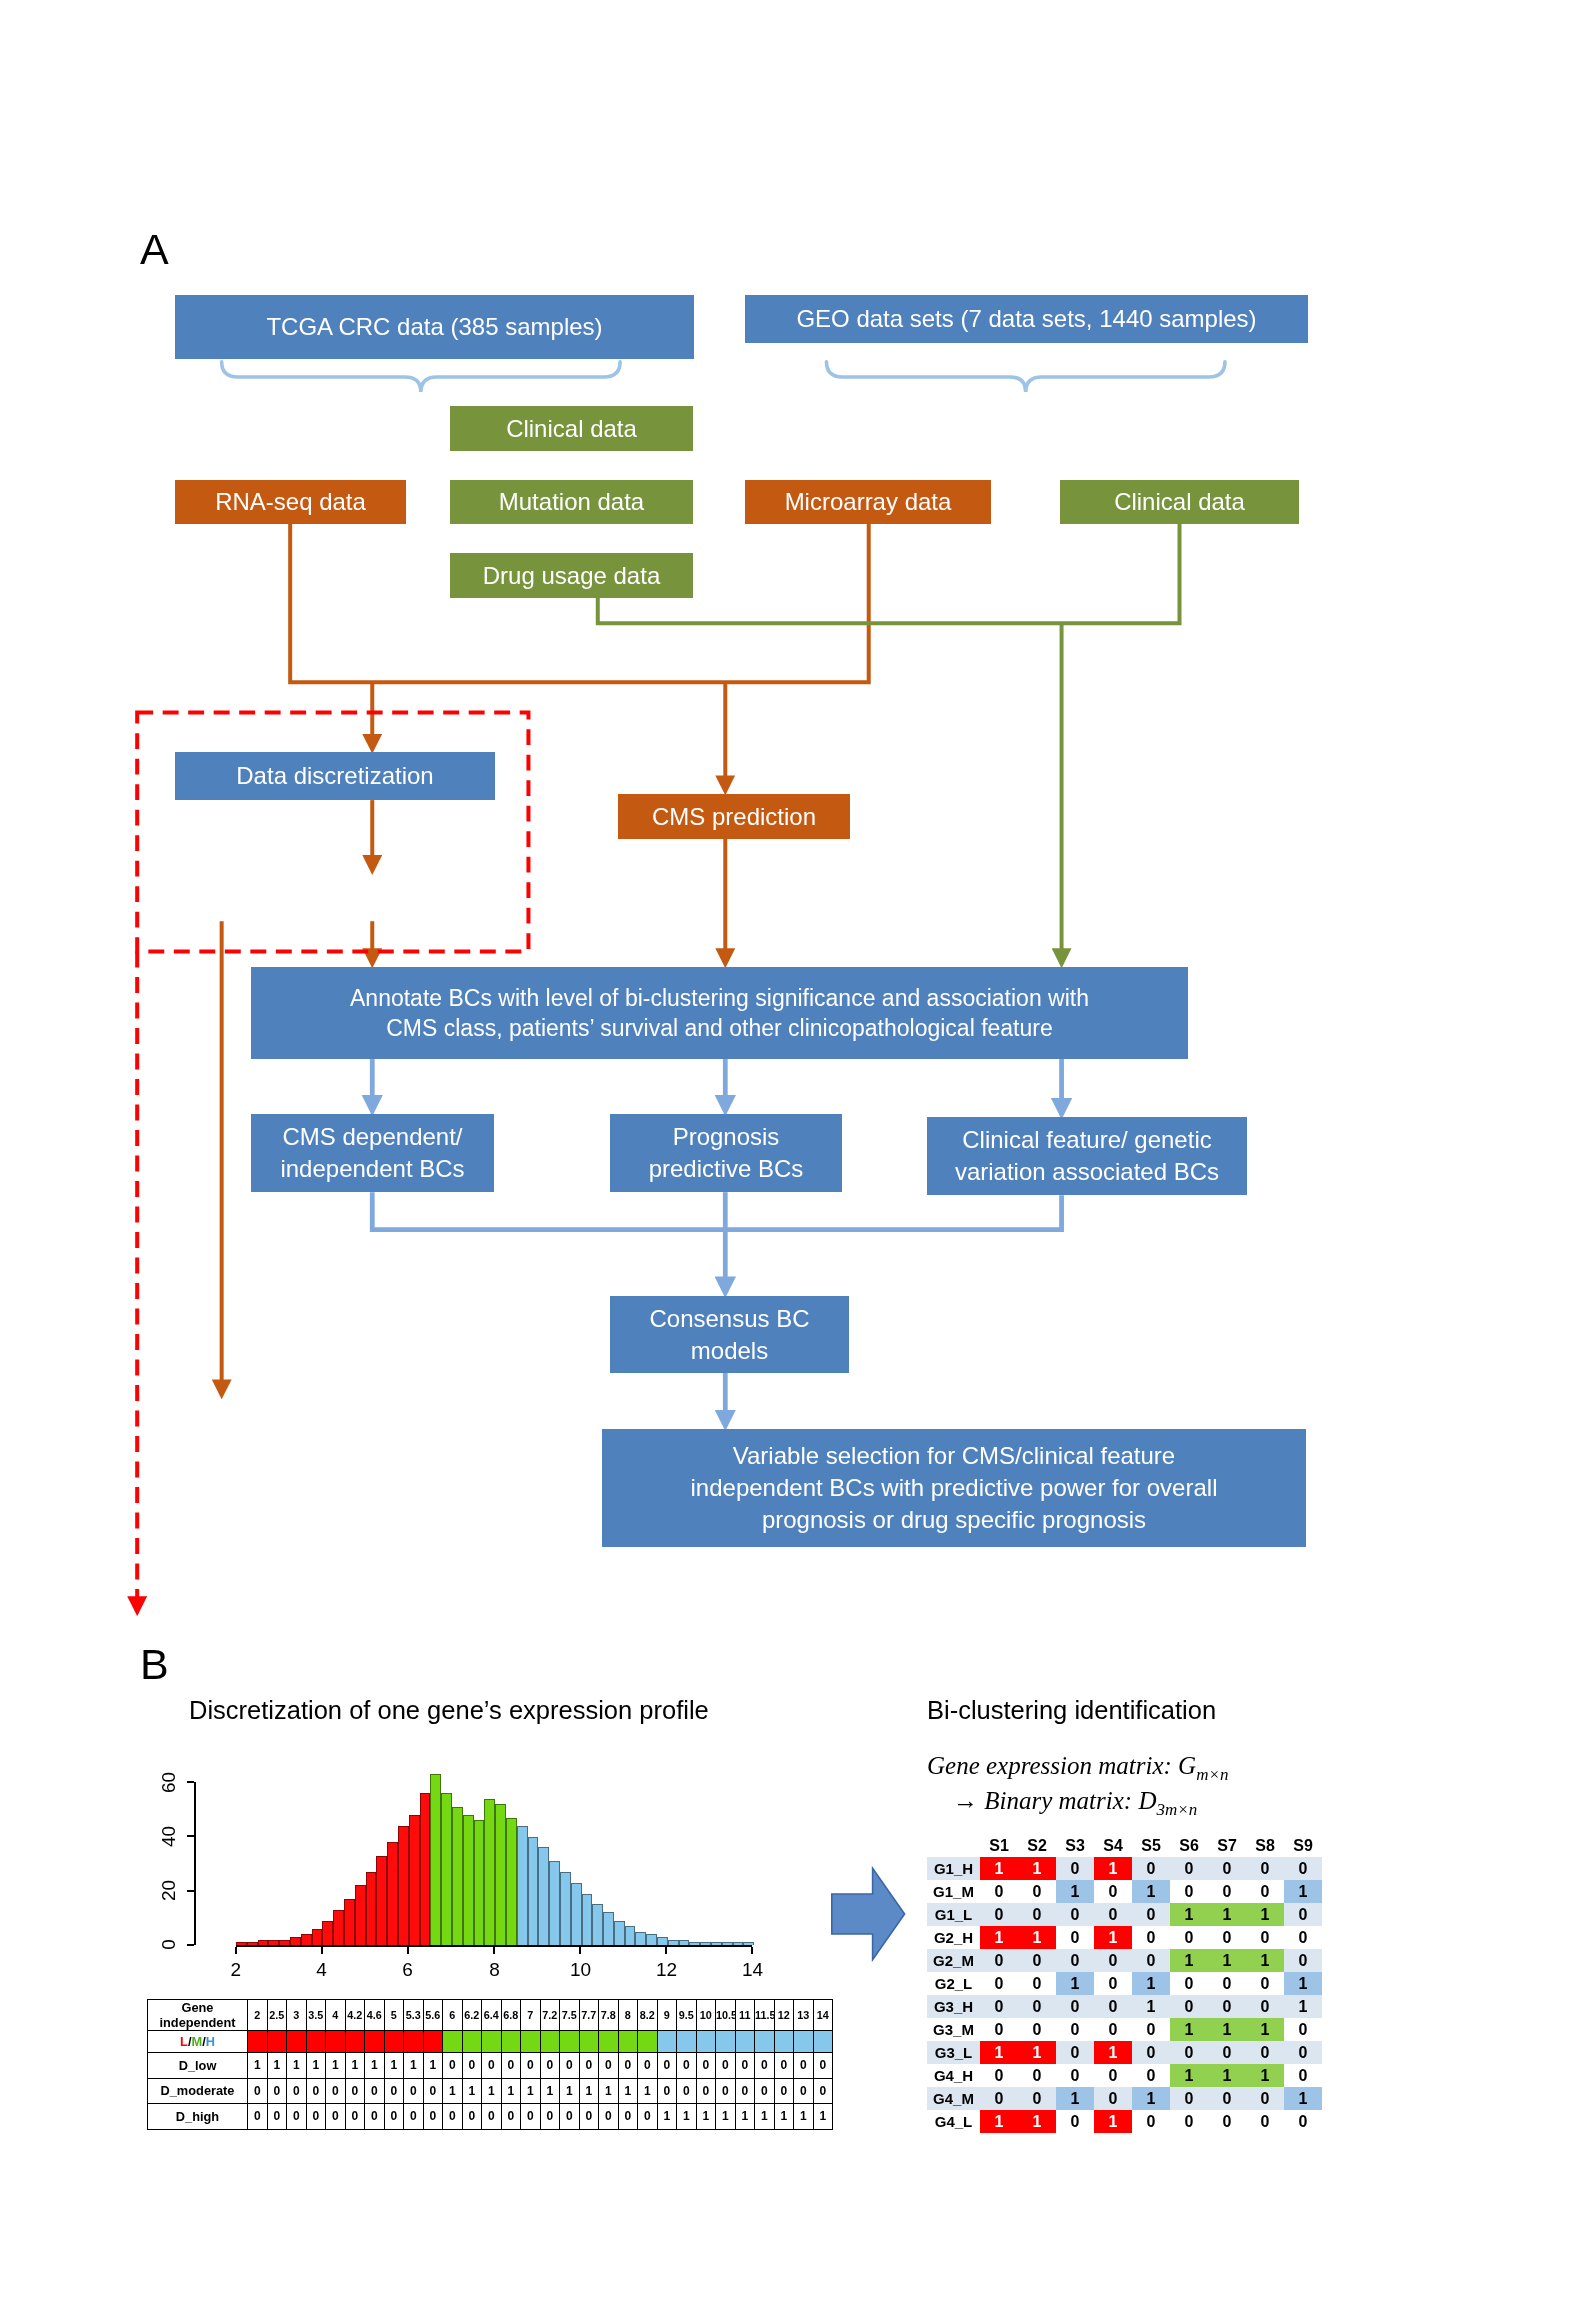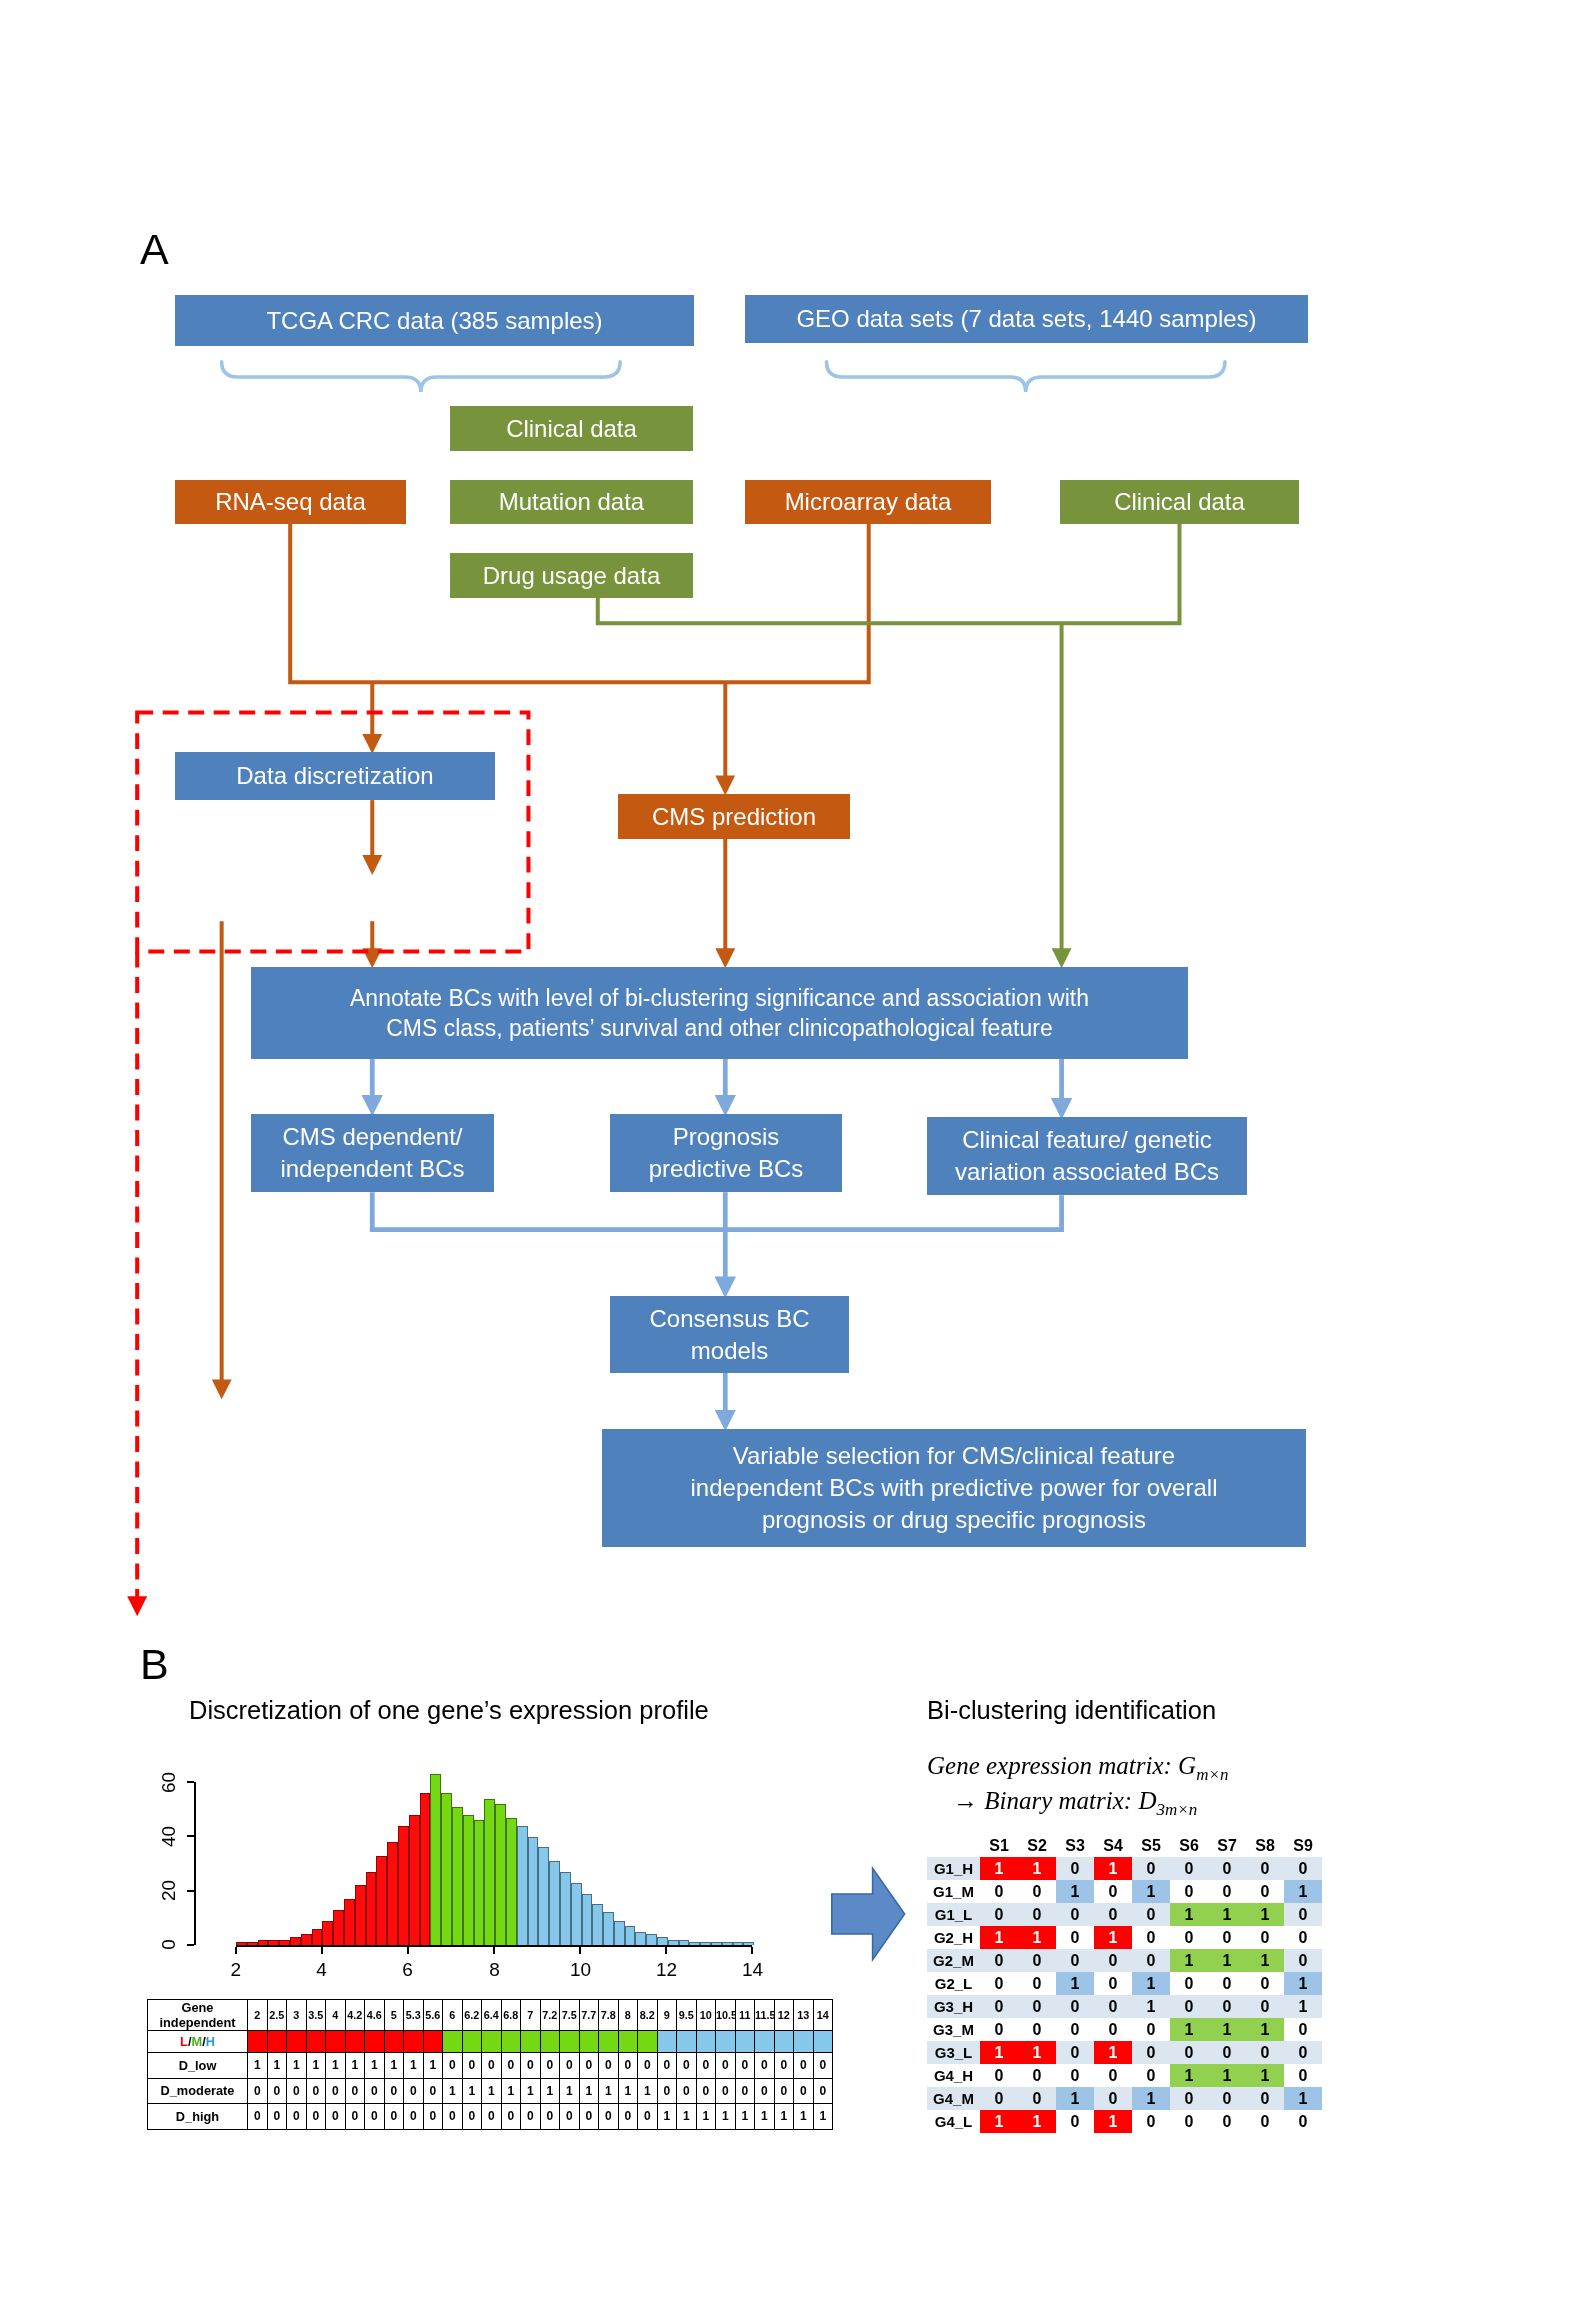--- a/index.html
+++ b/index.html
@@ -19,21 +19,21 @@
   .pl-a{left:140px;top:225px;}
   .pl-b{left:140px;top:1640px;}
 
   .node{position:absolute;display:flex;align-items:center;justify-content:center;
         text-align:center;color:#fff;font-size:24px;line-height:1.32;
         white-space:pre-line;padding:1.6px 8px;z-index:2;}
   .blue{background:var(--box_blue);}
   .green{background:var(--box_green);}
   .orange{background:var(--box_orange);}
 
-  .n-tcga{left:175px;top:295px;width:519px;height:51px;}
+  .n-tcga{left:175px;top:295px;width:519px;height:64px;}
   .n-geo{left:745px;top:295px;width:563px;height:48px;}
   .n-clin-t{left:450px;top:406px;width:243px;height:45px;}
   .n-rna{left:175px;top:480px;width:231px;height:44px;}
   .n-mut{left:450px;top:480px;width:243px;height:44px;}
   .n-micro{left:745px;top:480px;width:246px;height:44px;}
   .n-clin-g{left:1060px;top:480px;width:239px;height:44px;}
   .n-drug{left:450px;top:553px;width:243px;height:45px;}
   .n-disc{left:175px;top:752px;width:320px;height:48px;}
   .n-biclu{left:175px;top:873px;width:320px;height:48px;}
   .n-cmsp{left:610px;top:794px;width:232px;height:45px;margin-left:8px;}

